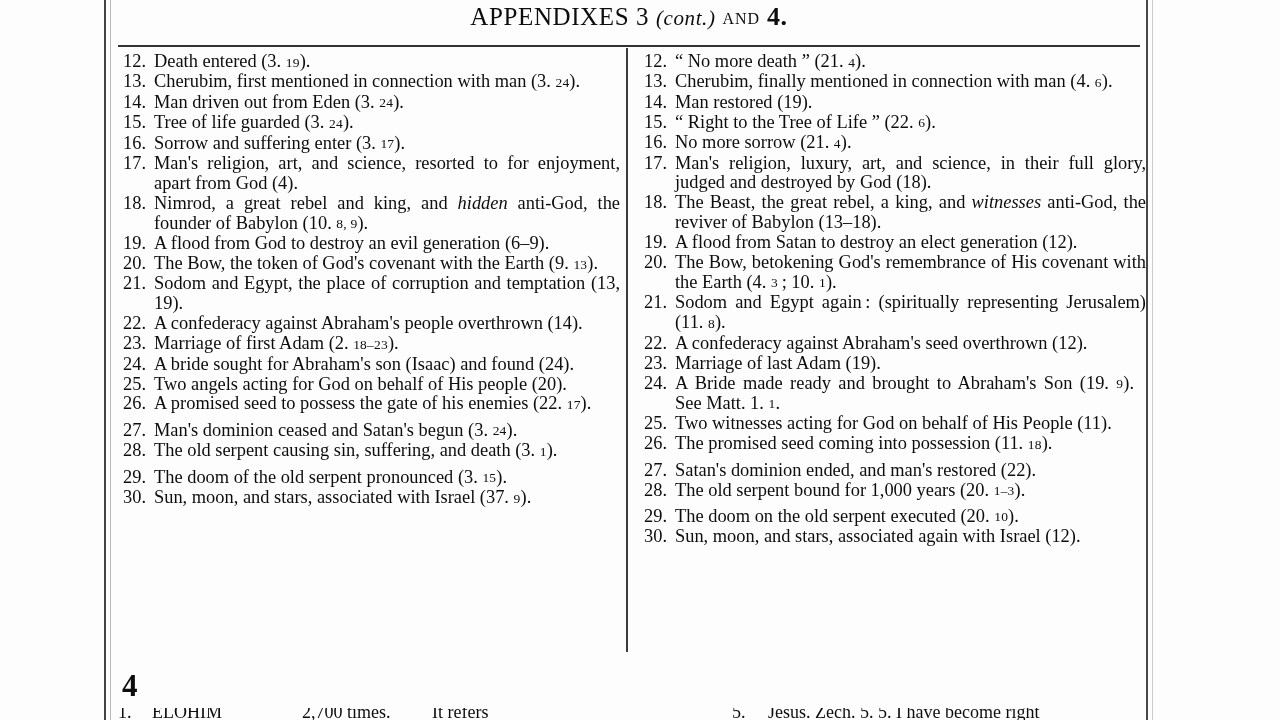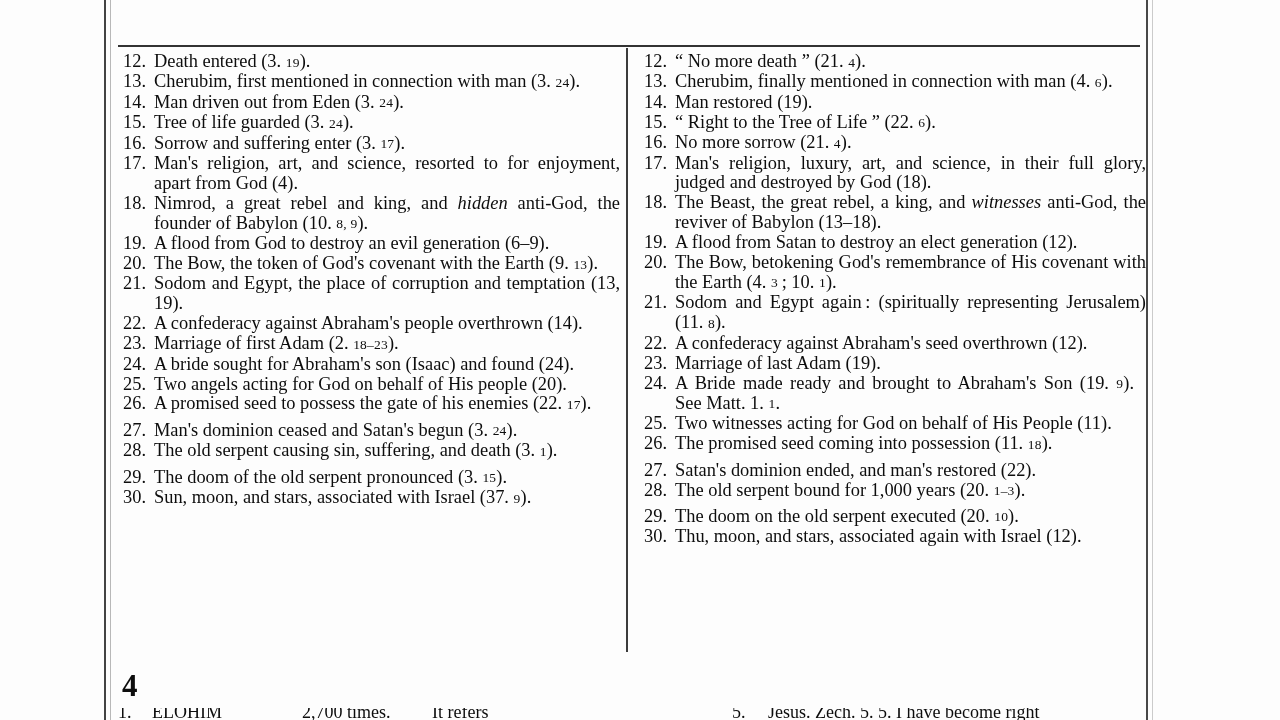--- a/index.html
+++ b/index.html
@@ -169,20 +169,27 @@
 </head>
 <body>
 
 <div id="page">
 
   <div class="edge-rule edge-left"></div>
   <div class="edge-rule edge-left2"></div>
   <div class="edge-rule edge-right"></div>
   <div class="edge-rule edge-right2"></div>
 
+  <div class="runhead">
+    <span class="rh-main">APPENDIXES</span>
+    <span class="rh-num">3</span>
+    <span class="rh-cont">(cont.)</span>
+    <span class="rh-and">AND</span>
+    <span class="rh-num2">4.</span>
+  </div>
   <div class="head-rule"></div>
 
   <div class="columns">
     <div class="col col-left">
       <ol class="itemlist" id="left-list">
           <li class="item">
             <span class="num">12.</span>
             <span class="body">Death entered (3.&nbsp;<span class="vs">19</span>).</span>
           </li>
           <li class="item">
@@ -331,21 +338,21 @@
           <li class="item">
             <span class="num">28.</span>
             <span class="body">The old serpent bound for 1,000 years (20.&nbsp;<span class="vs">1–3</span>).</span>
           </li>
           <li class="item gap-before">
             <span class="num">29.</span>
             <span class="body">The doom on the old serpent executed (20.&nbsp;<span class="vs">10</span>).</span>
           </li>
           <li class="item">
             <span class="num">30.</span>
-            <span class="body">Thu, moon, and stars, associated again with Israel (12).</span>
+            <span class="body">Sun, moon, and stars, associated again with Israel (12).</span>
           </li>
         </ol>
     </div>
   </div>
 
   <div class="appendix-num">4</div>
 
   <div class="clipped-row">
     <div class="cr-inner">
       <span class="cr-c1">1.</span>

